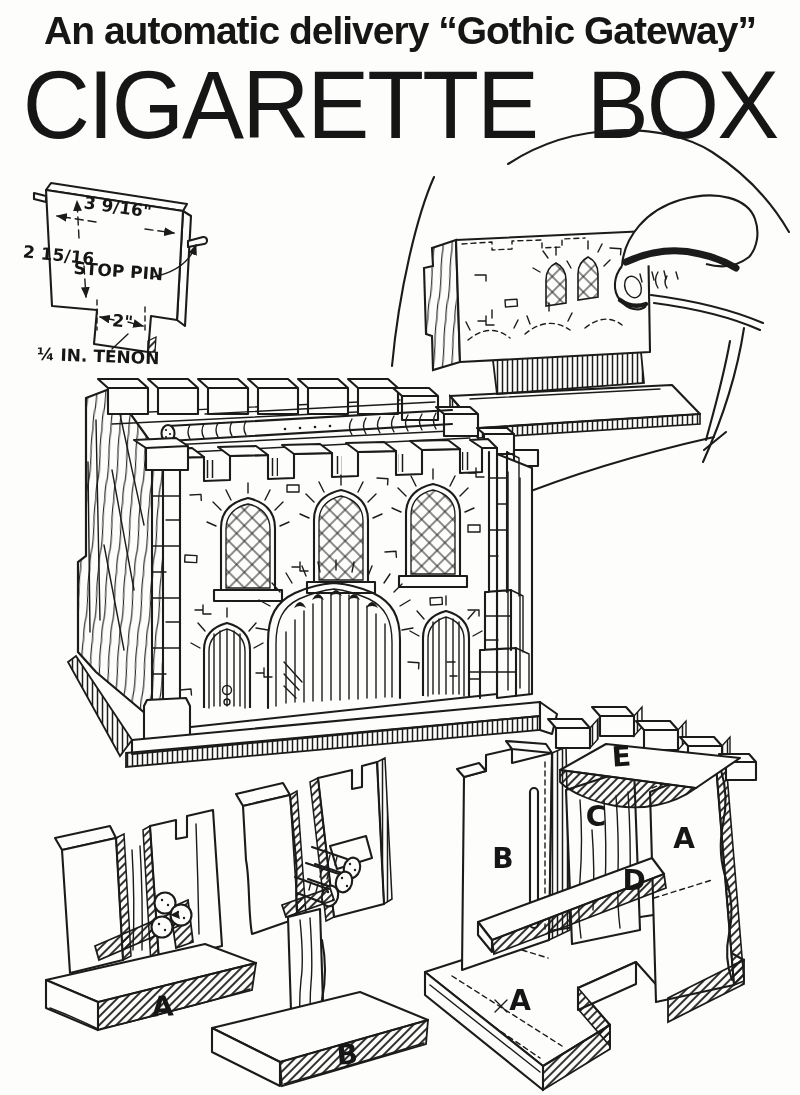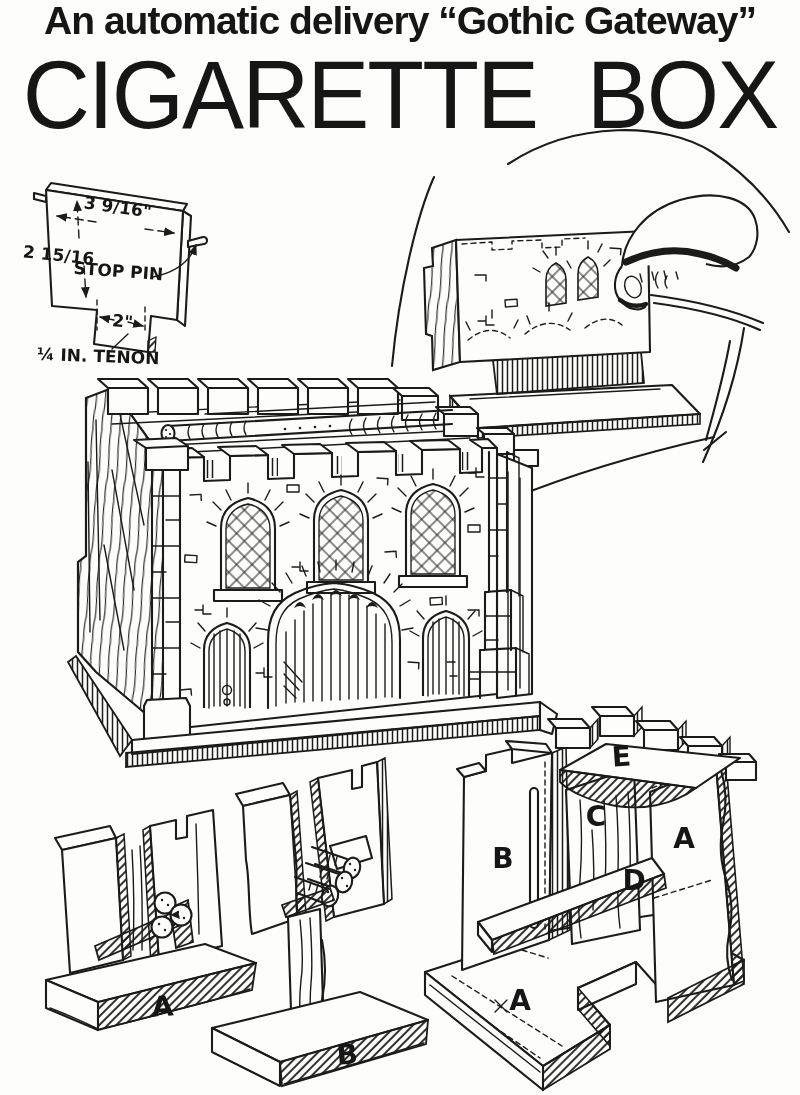--- a/index.html
+++ b/index.html
@@ -1,19 +1,19 @@
 <!DOCTYPE html>
 <html><head>
 <meta charset="utf-8">
 <style>
   html,body{margin:0;padding:0;background:#e8e6e0;}
   .page{position:relative;width:800px;height:1095px;background:#fdfdfb;overflow:hidden;
         font-family:"Liberation Sans",sans-serif;color:#161616;}
   .hdr{position:absolute;left:0;top:0;width:800px;text-align:center;}
-  .sub{font-size:39px;font-weight:bold;letter-spacing:-1px;line-height:1.1;
+  .sub{margin-top:10px;font-size:39px;font-weight:bold;letter-spacing:-1px;line-height:1.1;
        font-family:"Liberation Sans",sans-serif;}
   .ttl{margin-top:4px;font-size:93px;font-weight:400;letter-spacing:-2px;word-spacing:26px;
        line-height:1.0;transform:scaleY(1.04);transform-origin:top center;
        font-family:"Liberation Sans",sans-serif;}
   svg{position:absolute;left:0;top:0;}
   svg .s{stroke:#1b1b1b;stroke-width:2.1;fill:none;stroke-linecap:round;stroke-linejoin:round;}
   svg .t{stroke:#1b1b1b;stroke-width:1.4;fill:none;stroke-linecap:round;stroke-linejoin:round;}
   svg .f{fill:#fdfdfb;stroke:#1b1b1b;stroke-width:2.1;stroke-linejoin:round;}
   svg .d{stroke-dasharray:8 5;}
   svg .d2{stroke-dasharray:5 4;}

